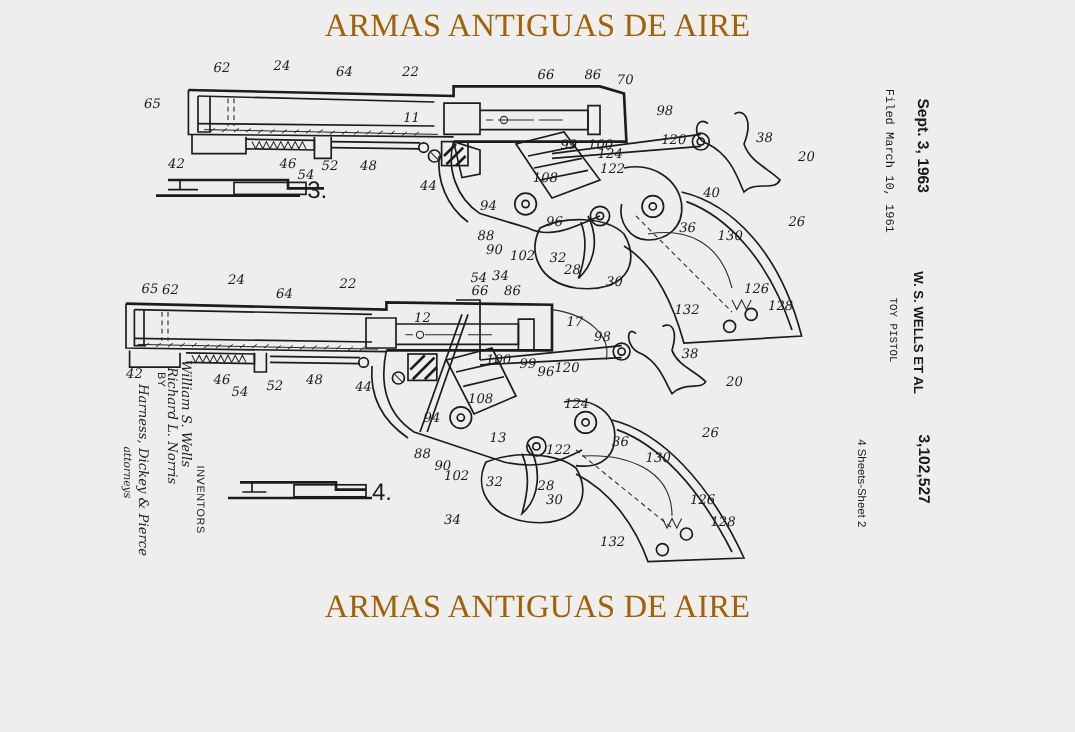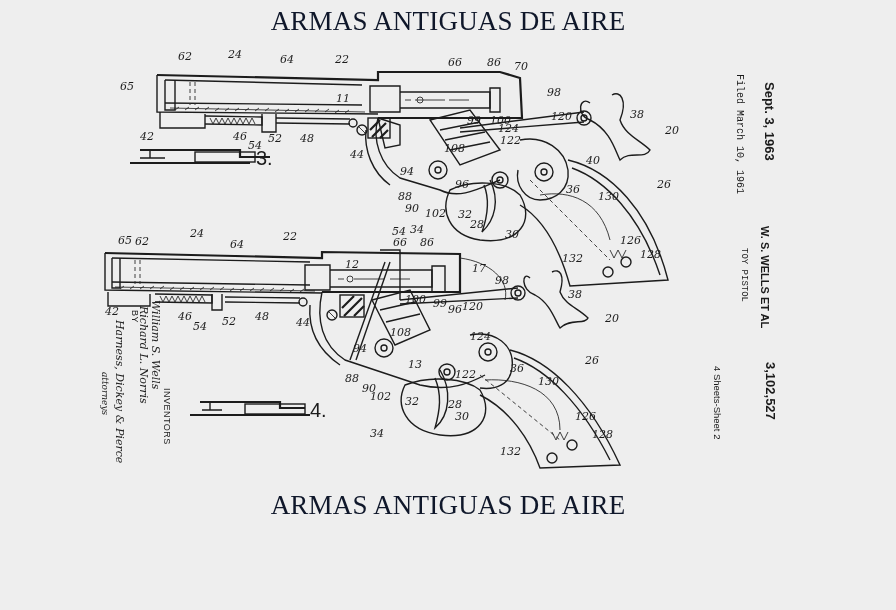--- a/index.html
+++ b/index.html
@@ -5,21 +5,21 @@
   html, body { margin: 0; padding: 0; }
   body {
     width: 896px; height: 610px; overflow: hidden;
     background: #eeeeee;
     font-family: "Liberation Serif", serif;
     position: relative;
   }
   .caption {
     position: absolute; left: 0; width: 896px; text-align: center;
     font-family: "Liberation Serif", "DejaVu Serif", serif;
-    font-size: 27px; color: #0f172a; letter-spacing: 0.2px;
+    font-size: 27px; color: #a16207; letter-spacing: 0.2px;
   }
   #cap-top { top: 6px; }
   #cap-bottom { top: 490px; }
   svg#drawing { position: absolute; left: 0; top: 0; }
   .ln { stroke: #1c1c1c; fill: none; stroke-width: 1.4; }
   .ln2 { stroke: #1c1c1c; fill: none; stroke-width: 2.2; }
   .thin { stroke: #2a2a2a; fill: none; stroke-width: 0.9; }
   .dash { stroke: #2a2a2a; fill: none; stroke-width: 0.9; stroke-dasharray: 4 3; }
   .hatch { stroke: #1c1c1c; fill: none; stroke-width: 0.8; }
   .ref { font-family: "DejaVu Serif", serif; font-style: italic; font-size: 11px; fill: #1c1c1c; }

